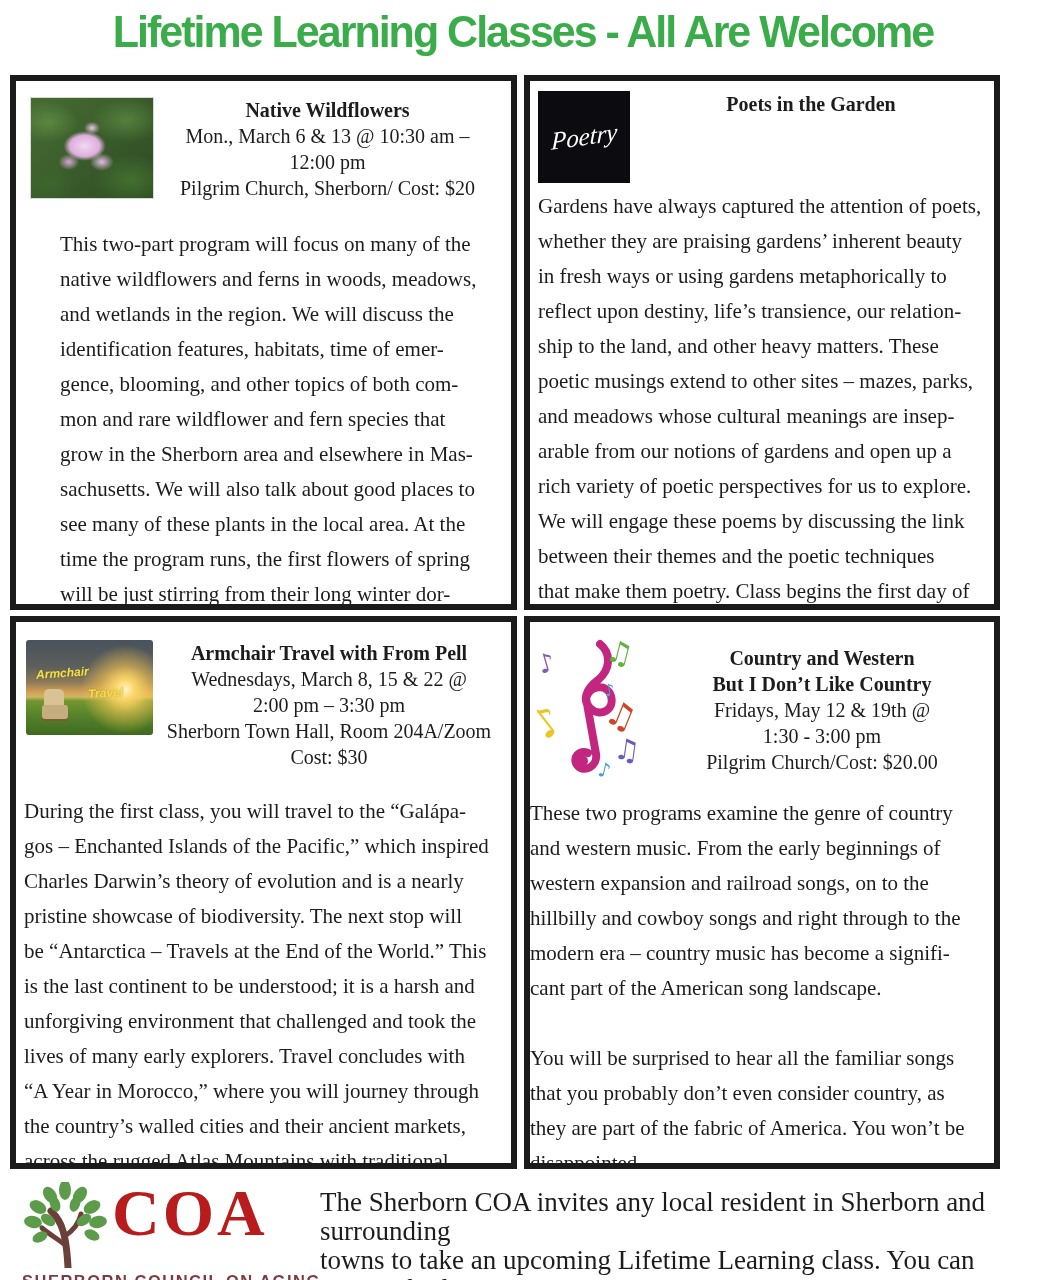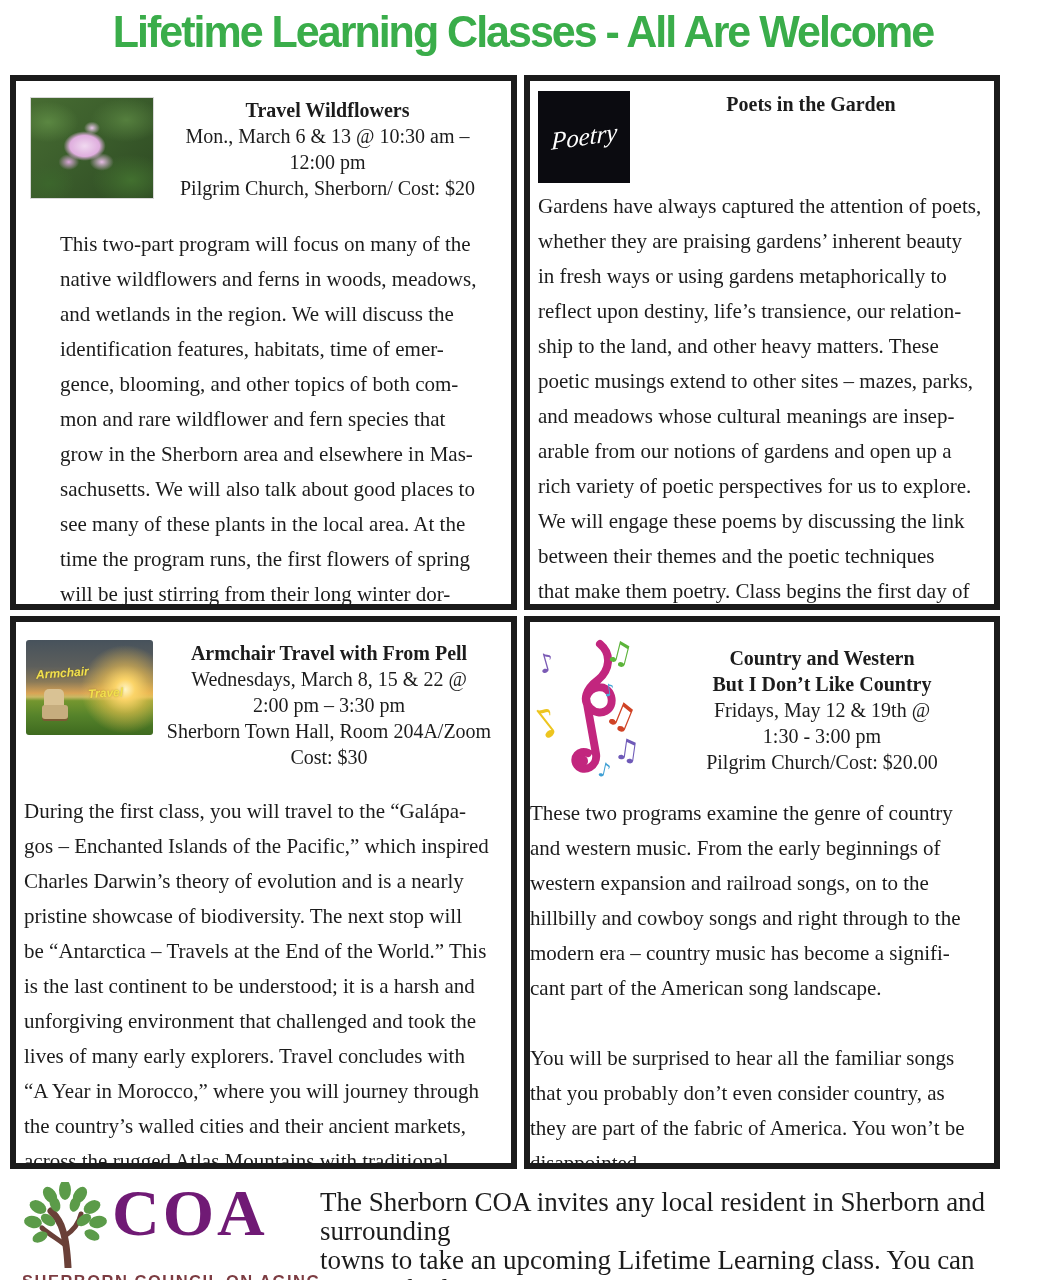--- a/index.html
+++ b/index.html
@@ -109,21 +109,21 @@
 </style>
 </head>
 <body>
 
 <div id="page-title" style="color: rgb(58, 173, 74);">Lifetime Learning Classes - All Are Welcome</div>
 
 <div class="box" id="box-1">
   <div class="hdr">
     <div class="photo-wildflowers"></div>
     <div class="htext">
-      <div class="htitle pre">Travel Wildflowers</div>
+      <div class="htitle pre">Native Wildflowers</div>
       <div class="hsched pre">Mon., March 6 &amp; 13 @ 10:30 am –
 12:00 pm
 Pilgrim Church, Sherborn/ Cost: $20</div>
     </div>
   </div>
   <div class="body-text">
     <div class="pre">This two-part program will focus on many of the
 native wildflowers and ferns in woods, meadows,
 and wetlands in the region. We will discuss the
 identification features, habitats, time of emer-
@@ -259,21 +259,21 @@
           <ellipse cx="11" cy="40" rx="6" ry="9" transform="rotate(-80 11 40)"></ellipse>
           <ellipse cx="76" cy="40" rx="6" ry="9" transform="rotate(80 76 40)"></ellipse>
           <ellipse cx="18" cy="55" rx="5" ry="8" transform="rotate(-115 18 55)"></ellipse>
           <ellipse cx="70" cy="53" rx="5" ry="8" transform="rotate(115 70 53)"></ellipse>
           <ellipse cx="33" cy="22" rx="5" ry="8" transform="rotate(-20 33 22)"></ellipse>
           <ellipse cx="53" cy="22" rx="5" ry="8" transform="rotate(20 53 22)"></ellipse>
           <ellipse cx="62" cy="38" rx="5" ry="8" transform="rotate(55 62 38)"></ellipse>
           <ellipse cx="26" cy="38" rx="5" ry="8" transform="rotate(-55 26 38)"></ellipse>
         </g>
       </svg>
-      <div id="coa-acronym" style="color: #701a75;">COA</div>
+      <div id="coa-acronym" style="color: #b91c1c;">COA</div>
     </div>
     <div id="org-name" style="color: rgb(124, 60, 66);">SHERBORN COUNCIL ON AGING</div>
 
   </div>
   <div id="footer-text" class="pre">The Sherborn COA invites any local resident in Sherborn and surrounding
 towns to take an upcoming Lifetime Learning class. You can register by log-
 ging onto our website www.sherborncoa.org or call our office 508-651-7858.</div>
 </div>
 
 </body></html>

